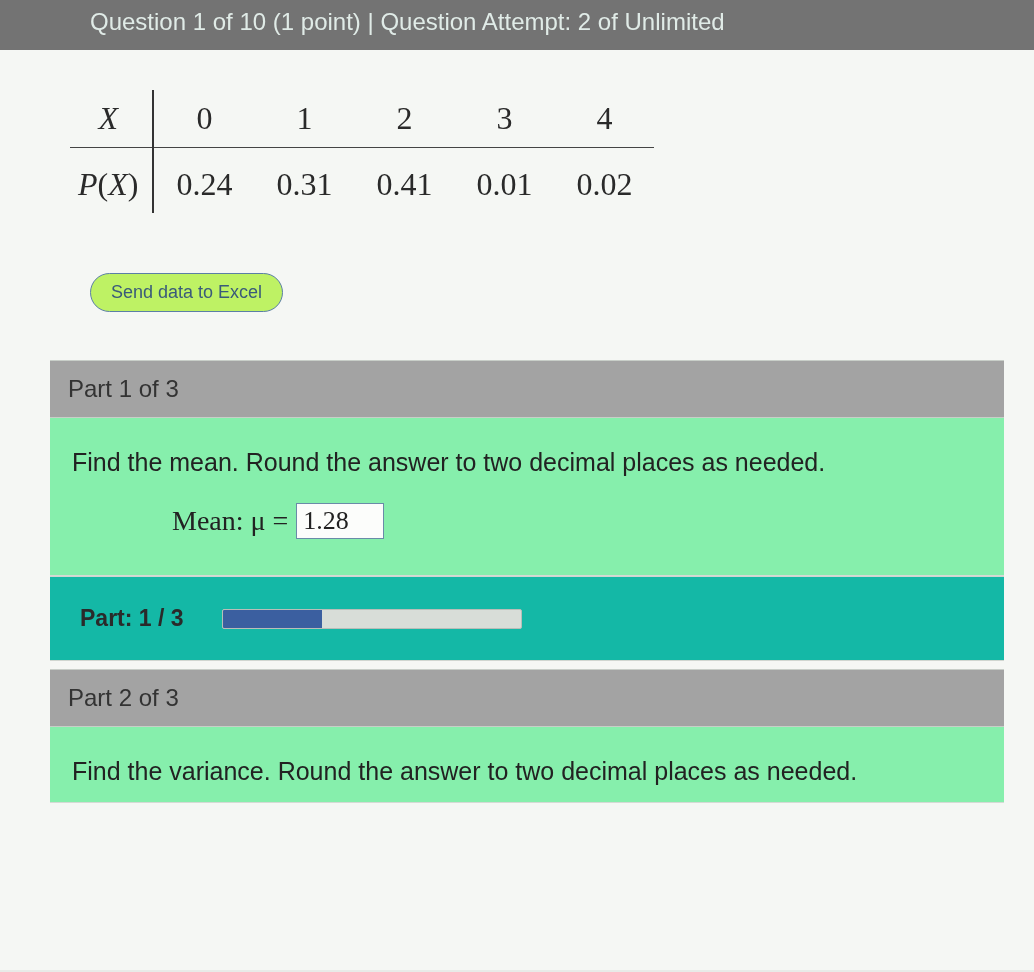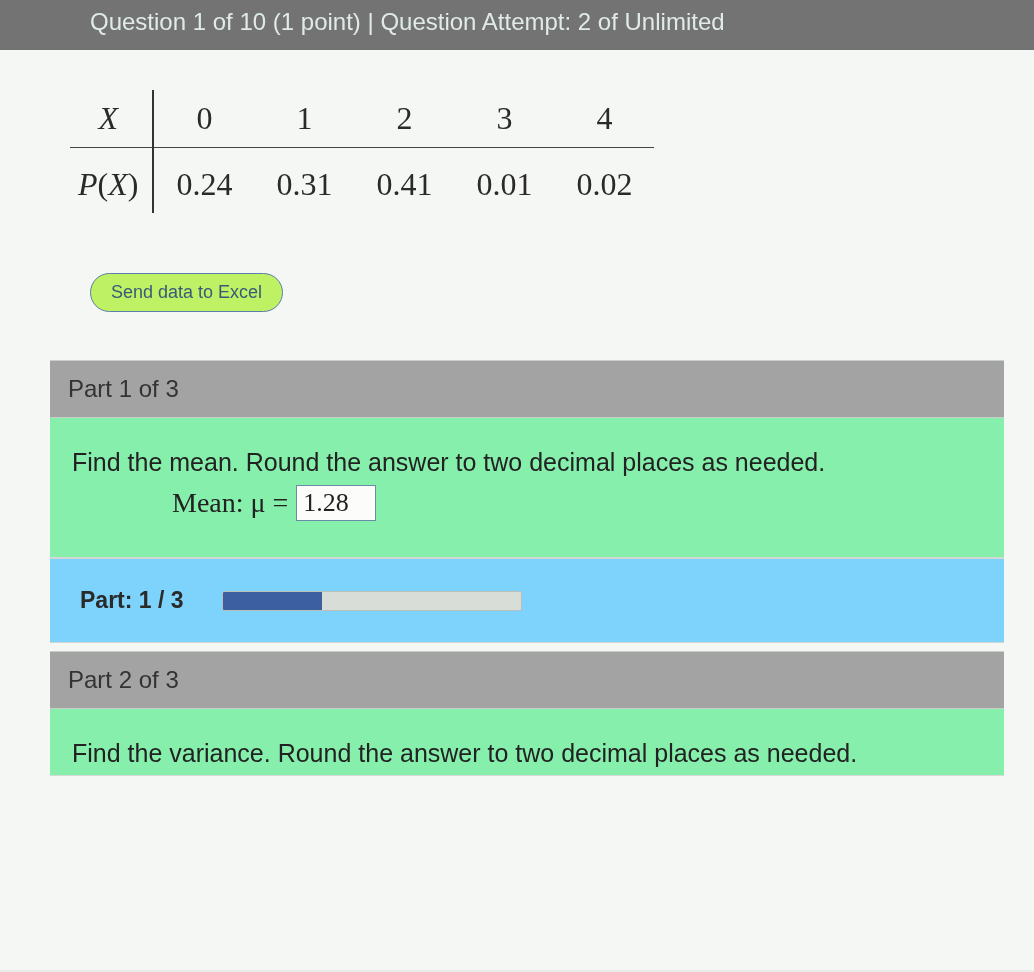--- a/index.html
+++ b/index.html
@@ -67,40 +67,40 @@
     margin-top: 8px;
   }
   .part-body {
     background: #86efac;
     padding: 30px 22px 36px 22px;
     font-size: 25px;
     color: #222;
     border-bottom: 1px solid #d5dad5;
   }
   .mean-line {
-    margin-top: 8px;
+    margin-top: 26px;
     margin-left: 100px;
     font-family: "Times New Roman", Times, serif;
     font-size: 28px;
     display: flex;
     align-items: center;
     gap: 8px;
   }
   .mean-input {
     border: 1.5px solid #6a8ba8;
     font-family: "Times New Roman", Times, serif;
     font-size: 26px;
-    width: 80px;
+    width: 88px;
     padding: 2px 6px;
     text-align: left;
     background: #fcfdfb;
     color: #222;
   }
   .progress-section {
-    background: #7dd3fc;
+    background: #14b8a6;
     padding: 28px 22px 28px 30px;
     display: flex;
     align-items: center;
     gap: 38px;
     border-top: 1px solid #d0d6d0;
     border-bottom: 1px solid #d0d6d0;
   }
   .progress-label {
     font-size: 23px;
     font-weight: bold;
@@ -168,17 +168,17 @@
   <div class="progress-section">
     <span class="progress-label">Part: 1 / 3</span>
     <div class="progress-bar-outer">
       <div class="progress-bar-inner"></div>
     </div>
   </div>
 
   <div class="part-header">
     <span>Part 2 of 3</span>
   </div>
-  <div class="part-body" style="padding-bottom:7px;">
+  <div class="part-body" style="padding-bottom:16px;">
     <div>Find the variance. Round the answer to two decimal places as needed.</div>
   </div>
 
 </div>
 
 </body></html>

